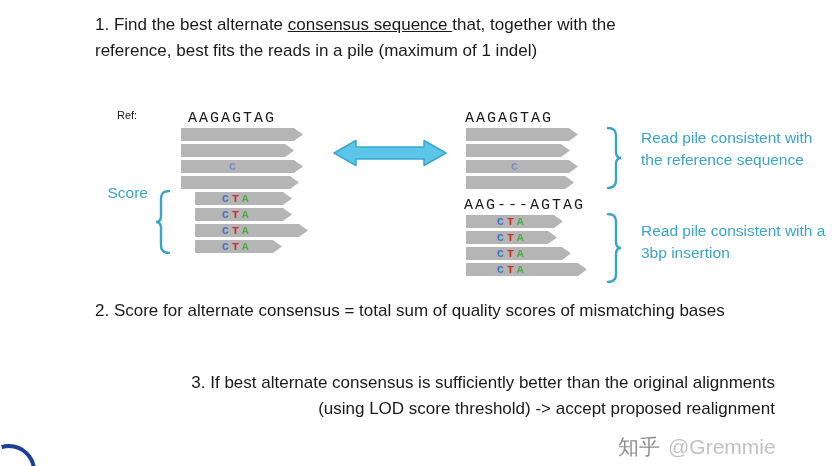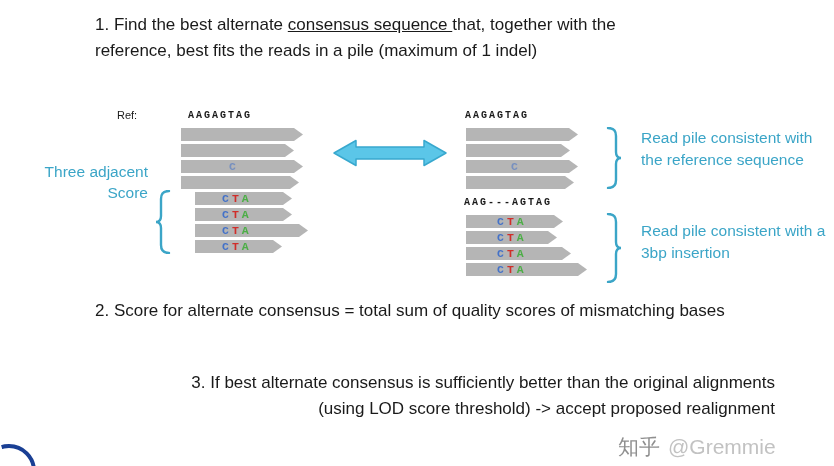--- a/index.html
+++ b/index.html
@@ -15,21 +15,21 @@
   .step{position:absolute;margin:0;font-size:17px;line-height:26px;color:var(--text,#1a1a1a);}
   .step1{left:95px;top:12px;width:640px;}
   .step2{left:95px;top:298px;width:730px;}
   .step3{left:95px;top:370px;width:680px;text-align:right;}
   .u{text-decoration:underline;}
 
   
   .seq{
     position:absolute;
     font-family:"Liberation Mono",monospace;
-    font-weight:bold;font-size:10px;letter-spacing:2px;
+    font-weight:normal;font-size:15px;letter-spacing:2px;
     color:#1a1a1a;white-space:pre;
   }
   .seq-ref{left:188px;top:110px;}
   .ref-label{position:absolute;left:117px;top:109px;font-size:11px;color:#1a1a1a;}
   .seq-alt-top{left:465px;top:110px;}
   .seq-ins{left:464px;top:197px;}
 
   
   .pile{position:absolute;}
   .pile-left{left:181px;top:128px;}
@@ -123,21 +123,21 @@
         <span class="bases" style="left: 27px;"><span class="base base-C">C</span><span class="base base-T">T</span><span class="base base-A">A</span></span>
       </div>
       <div class="read-bar" style="width: 113px; margin-left: 14px;">
         <span class="bases" style="left: 27px;"><span class="base base-C">C</span><span class="base base-T">T</span><span class="base base-A">A</span></span>
       </div>
       <div class="read-bar" style="width: 87px; margin-left: 14px;">
         <span class="bases" style="left: 27px;"><span class="base base-C">C</span><span class="base base-T">T</span><span class="base base-A">A</span></span>
       </div>
     </div>
 
-  <div class="snp-label"><span>Three adjacent</span><br><span>Score</span></div>
+  <div class="snp-label"><br><span>Score</span></div>
 
   <svg class="brace brace-left" width="16" height="64" viewBox="0 0 16 64">
     <path d="M14,1 Q6,1 6,9 L6,26 Q6,32 1,32 Q6,32 6,38 L6,55 Q6,63 14,63"></path>
   </svg>
 
   <svg class="arrow-svg" width="116" height="30" viewBox="0 0 116 30">
     <path d="M2,15 L24,2.5 L24,9 L92,9 L92,2.5 L114,15 L92,27.5 L92,21 L24,21 L24,27.5 Z"></path>
   </svg>
 
 

